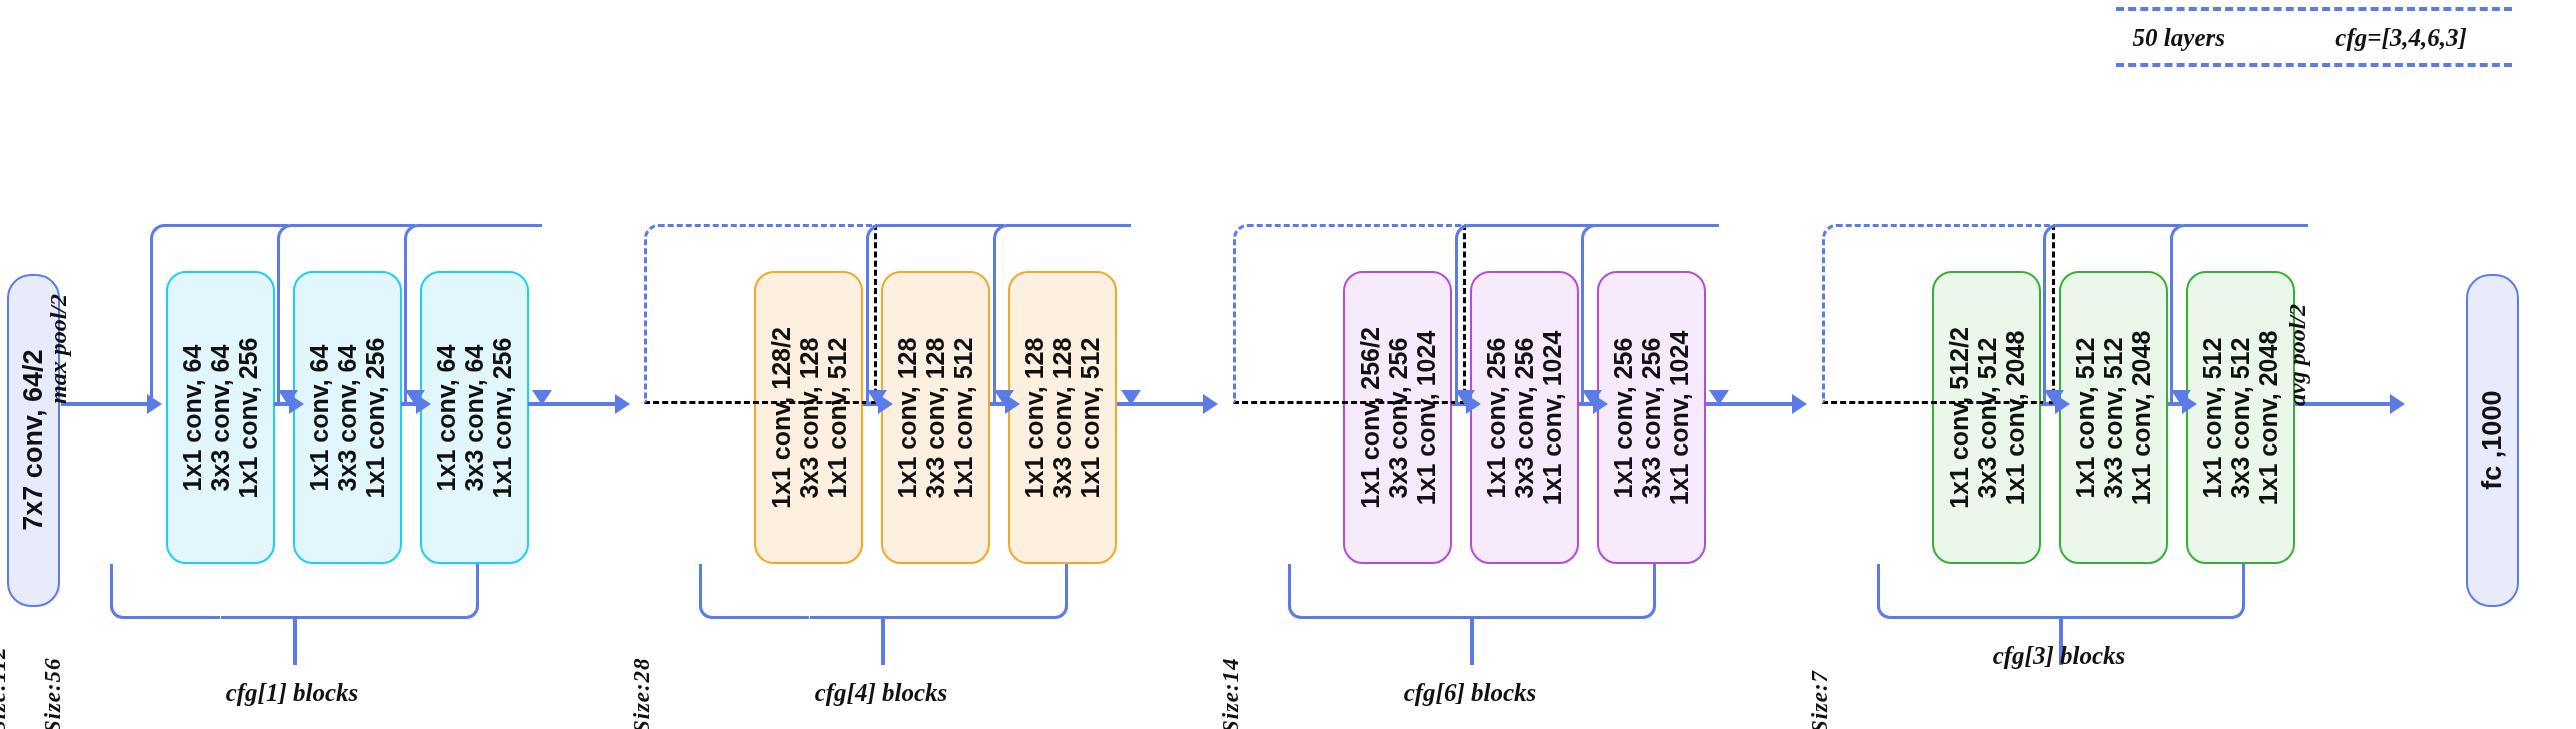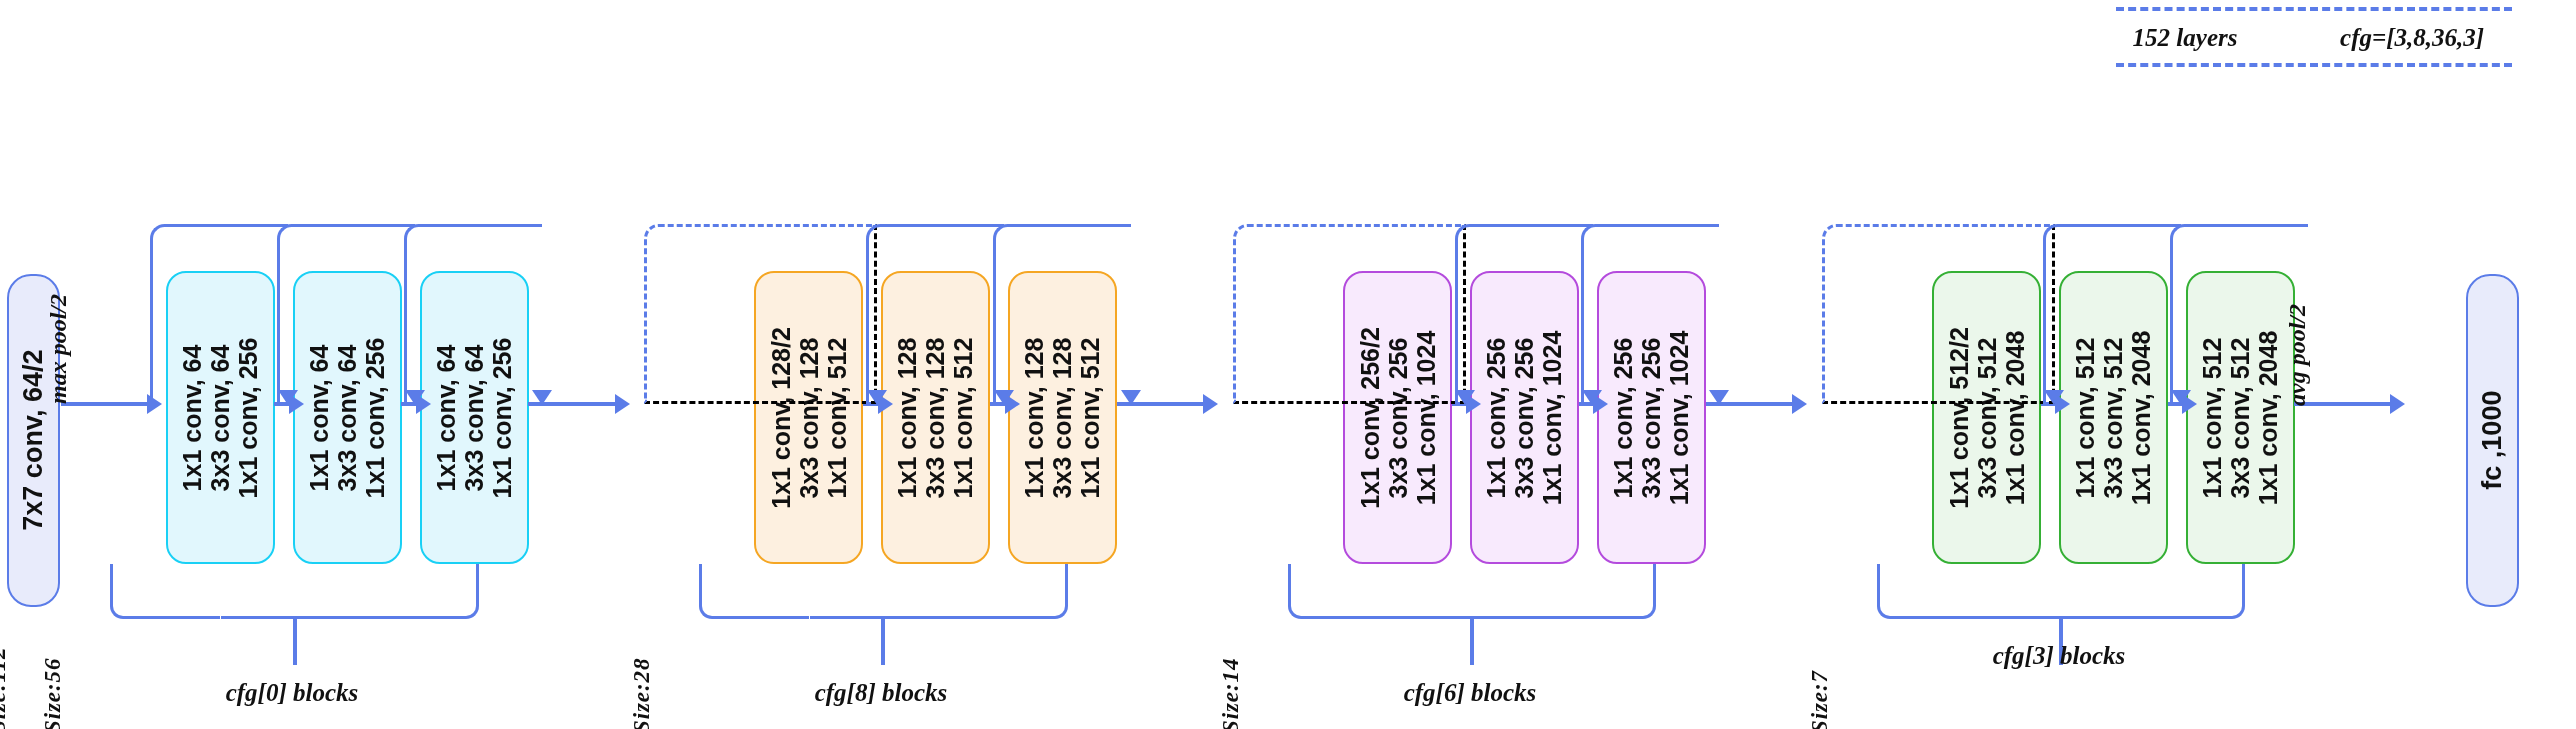--- a/index.html
+++ b/index.html
@@ -65,23 +65,23 @@
 </style>
 </head>
 <body>
 
 <div id="stage">
 
   <div id="legend">
     <div class="rule"></div>
     <table>
       <tbody>
-      <tr>
-        <td>152 layers</td>
-        <td class="cfg">cfg=[3,8,36,3]</td>
+          <tr>
+        <td>50 layers</td>
+        <td class="cfg">cfg=[3,4,6,3]</td>
       </tr>
     </tbody>
       </table>
     <div class="rule"></div>
   </div>
 
   <div class="blk stem" style="left:7.4px;top:274px;width:53px;height:333px;">
     <div class="vtxt">
       <span class="ln">7x7 conv, 64/2</span>
     </div>
@@ -126,21 +126,21 @@
   <div class="corner tl" style="left:150px;top:224px;width:138px;height:180px;"></div>
   <div class="arrow-d" style="left:278px;top:390px;"></div>
   <div class="corner tl" style="left:277px;top:224px;width:138px;height:180px;"></div>
   <div class="arrow-d" style="left:405px;top:390px;"></div>
   <div class="corner tl" style="left:404px;top:224px;width:138px;height:180px;"></div>
   <div class="arrow-d" style="left:532px;top:390px;"></div>
 
   <div class="corner bl" style="left:110px;top:564px;width:110px;height:55px;"></div>
   <div class="corner br" style="left:221px;top:564px;width:258px;height:55px;"></div>
   <div class="ln-v" style="left:293px;top:617px;height:48px;"></div>
-  <div class="cfglab" style="left:191px;top:679px;width:202px;">cfg[0] blocks</div>
+  <div class="cfglab" style="left:191px;top:679px;width:202px;">cfg[1] blocks</div>
 
   <div class="sizelab" style="left:655px;top:707px;">Size:28</div>
 
   <div class="blk c2" style="left:754px;top:271px;width:109px;height:293px;">
     <div class="vtxt">
       <span class="ln">1x1 conv,  128/2</span>
       <span class="ln">3x3 conv,  128</span>
       <span class="ln">1x1 conv,  512</span>
     </div>
   </div>
@@ -169,21 +169,21 @@
   <div class="corner tl dash" style="left:644px;top:224px;width:233px;height:180px;"></div>
   <div class="arrow-d" style="left:867px;top:390px;"></div>
   <div class="corner tl" style="left:866px;top:224px;width:138px;height:180px;"></div>
   <div class="arrow-d" style="left:994px;top:390px;"></div>
   <div class="corner tl" style="left:993px;top:224px;width:138px;height:180px;"></div>
   <div class="arrow-d" style="left:1121px;top:390px;"></div>
 
   <div class="corner bl" style="left:699px;top:564px;width:110px;height:55px;"></div>
   <div class="corner br" style="left:810px;top:564px;width:258px;height:55px;"></div>
   <div class="ln-v" style="left:881px;top:617px;height:48px;"></div>
-  <div class="cfglab" style="left:780px;top:679px;width:202px;">cfg[8] blocks</div>
+  <div class="cfglab" style="left:780px;top:679px;width:202px;">cfg[4] blocks</div>
 
   <div class="sizelab" style="left:1244px;top:707px;">Size:14</div>
 
   <div class="blk c3" style="left:1343px;top:271px;width:109px;height:293px;">
     <div class="vtxt">
       <span class="ln">1x1 conv,  256/2</span>
       <span class="ln">3x3 conv,  256</span>
       <span class="ln">1x1 conv,  1024</span>
     </div>
   </div>

